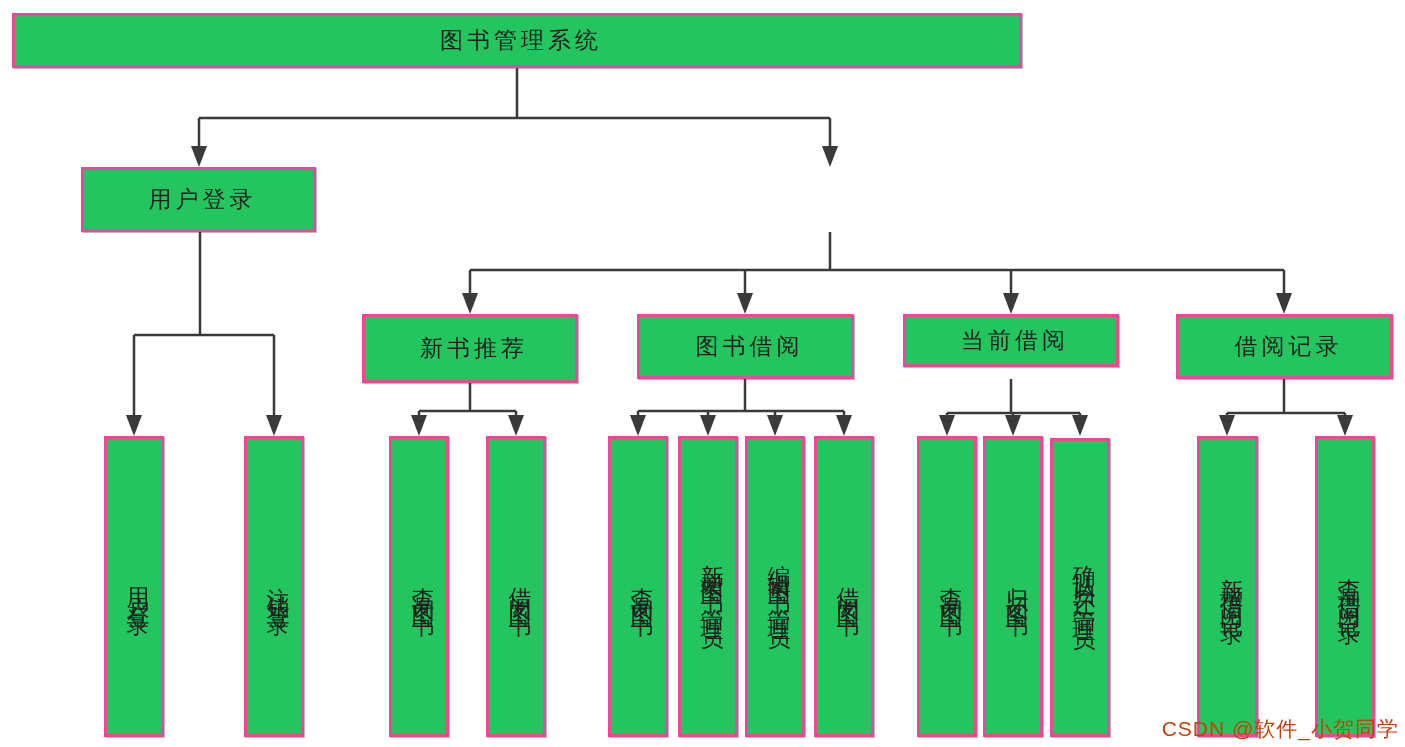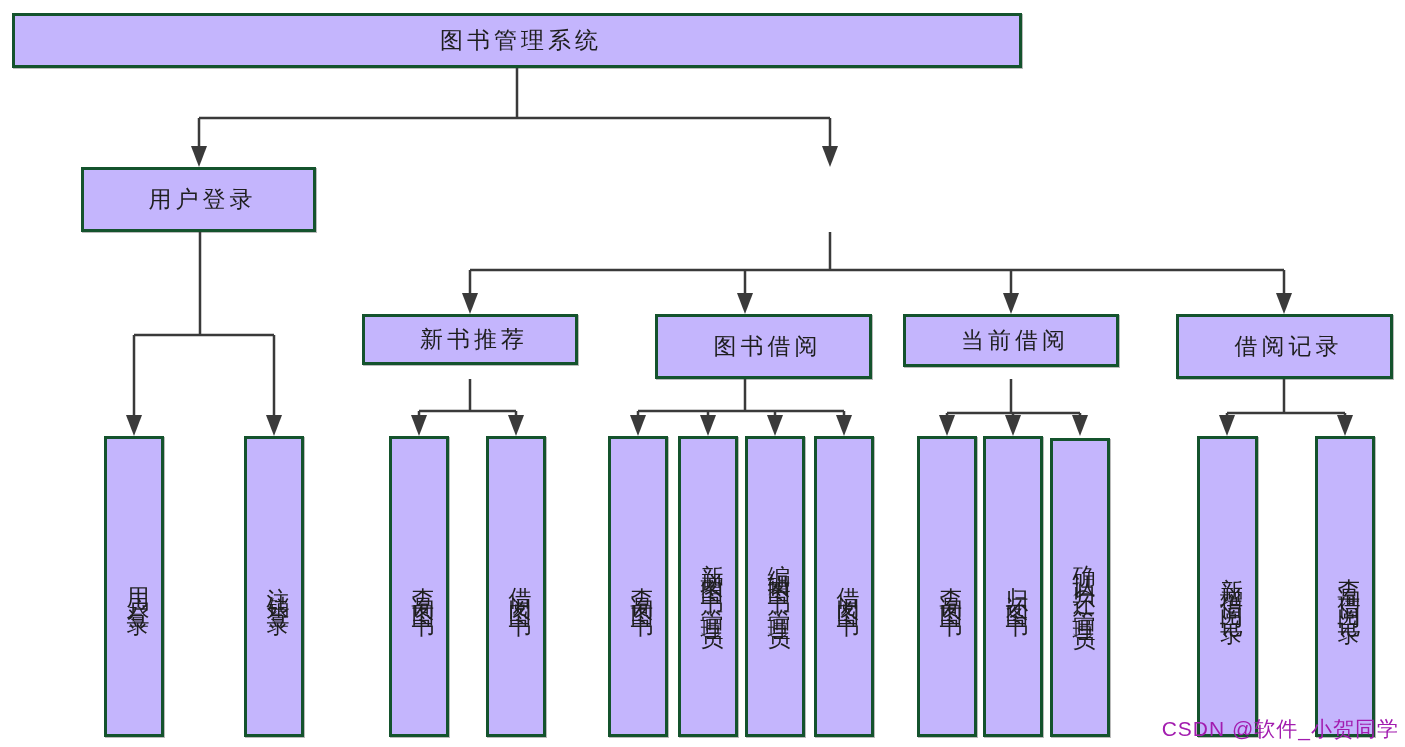--- a/index.html
+++ b/index.html
@@ -7,22 +7,22 @@
     position:relative;
     width:1405px;height:747px;
     background:#ffffff;
     font-family:"Liberation Sans", sans-serif;
     overflow:hidden;
   }
   .wires{position:absolute;left:0;top:0;z-index:1;}
   .box{
     position:absolute;
     box-sizing:border-box;
-    background:#c4b5fd;
-    border:3px solid #14532d;
+    background:#22c55e;
+    border:3px solid #ec4899;
     display:flex;
     align-items:center;
     justify-content:center;
     color:#1e1e1e;
     font-size:23px;
     letter-spacing:4px;
     z-index:2;
     box-shadow:1px 1px 0 rgba(60,60,60,.35);
     padding-left:8px;
   }
@@ -32,21 +32,21 @@
     text-orientation:mixed;
     letter-spacing:9px;
     line-height:1;
     font-size:23px;
   }
   .watermark{
     position:absolute;
     right:6px;
     bottom:4px;
     z-index:3;
-    color:#a21caf;
+    color:#c2410c;
     font-size:21px;
     letter-spacing:1px;
     z-index:5;
   }
 </style>
 </head>
 <body>
 
 <div class="stage">
 
@@ -91,24 +91,24 @@
   </svg>
 
   <div class="box" style="left:12px;top:13px;width:1010px;height:55px">
     <span>图书管理系统</span>
   </div>
 
   <div class="box" style="left:81px;top:167px;width:235px;height:65px">
     <span>用户登录</span>
   </div>
 
-  <div class="box" style="left:362px;top:314px;width:216px;height:51px">
+  <div class="box" style="left:362px;top:314px;width:216px;height:69px">
     <span>新书推荐</span>
   </div>
-  <div class="box" style="left:655px;top:314px;width:217px;height:65px">
+  <div class="box" style="left:637px;top:314px;width:217px;height:65px">
     <span>图书借阅</span>
   </div>
   <div class="box" style="left:903px;top:314px;width:216px;height:53px">
     <span>当前借阅</span>
   </div>
   <div class="box" style="left:1176px;top:314px;width:217px;height:65px">
     <span>借阅记录</span>
   </div>
 
   <div class="box v" style="left:104px;top:436px;width:60px;height:301px">

